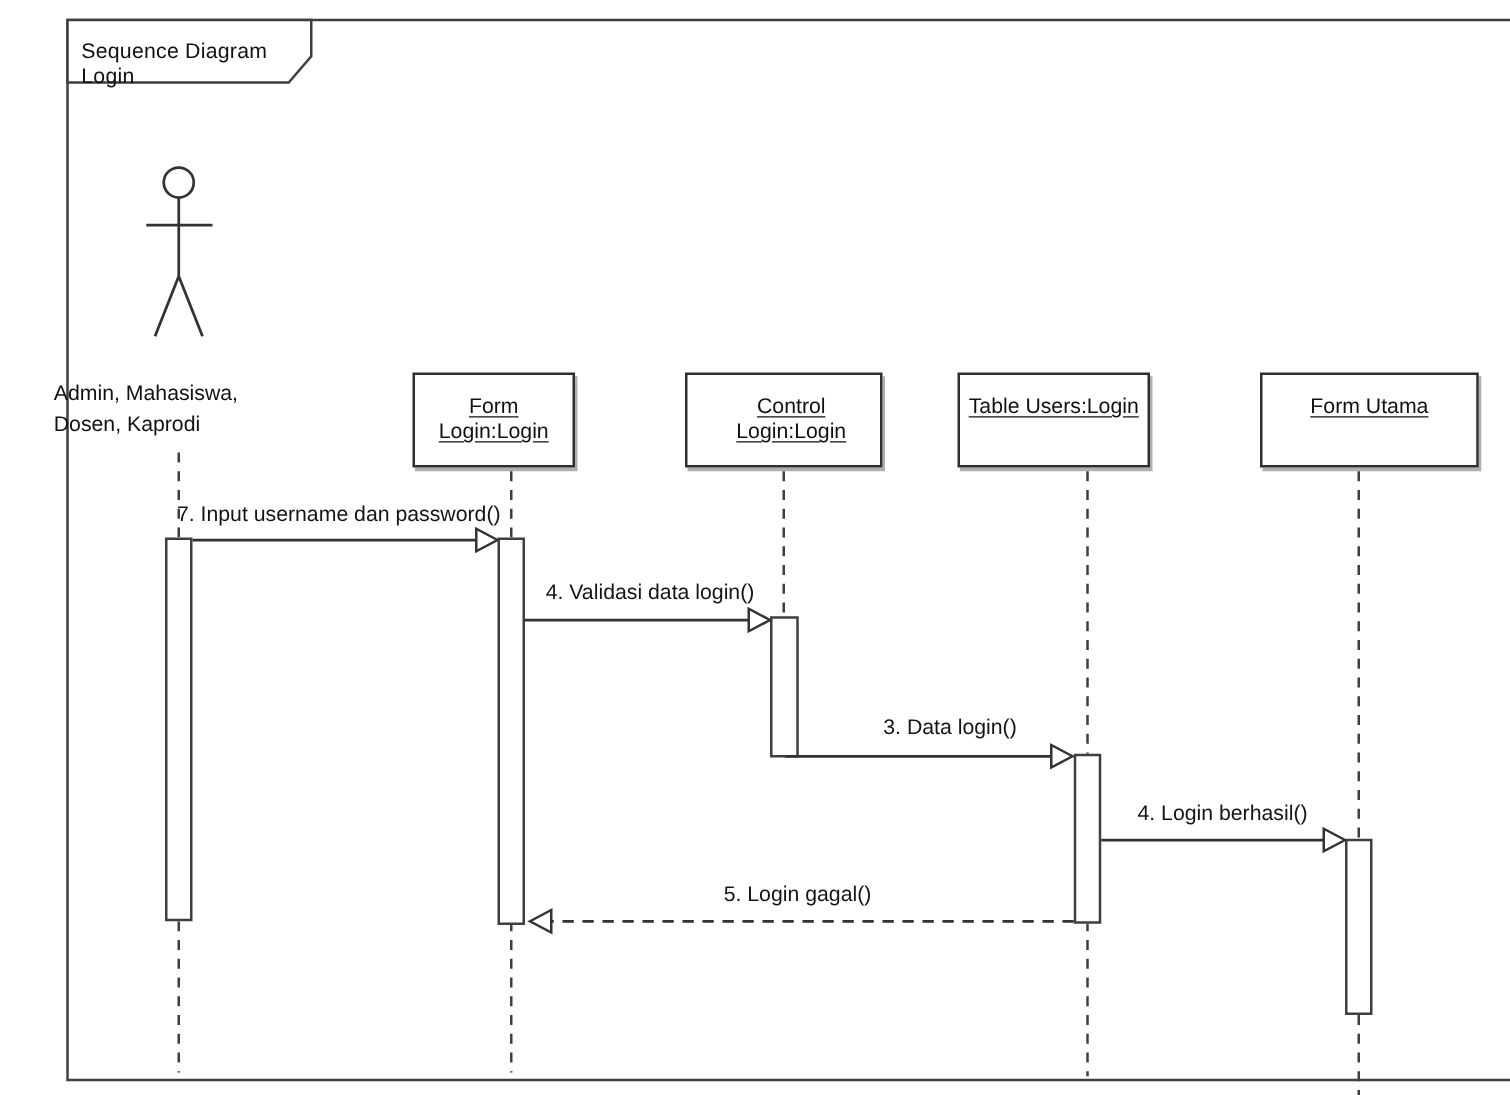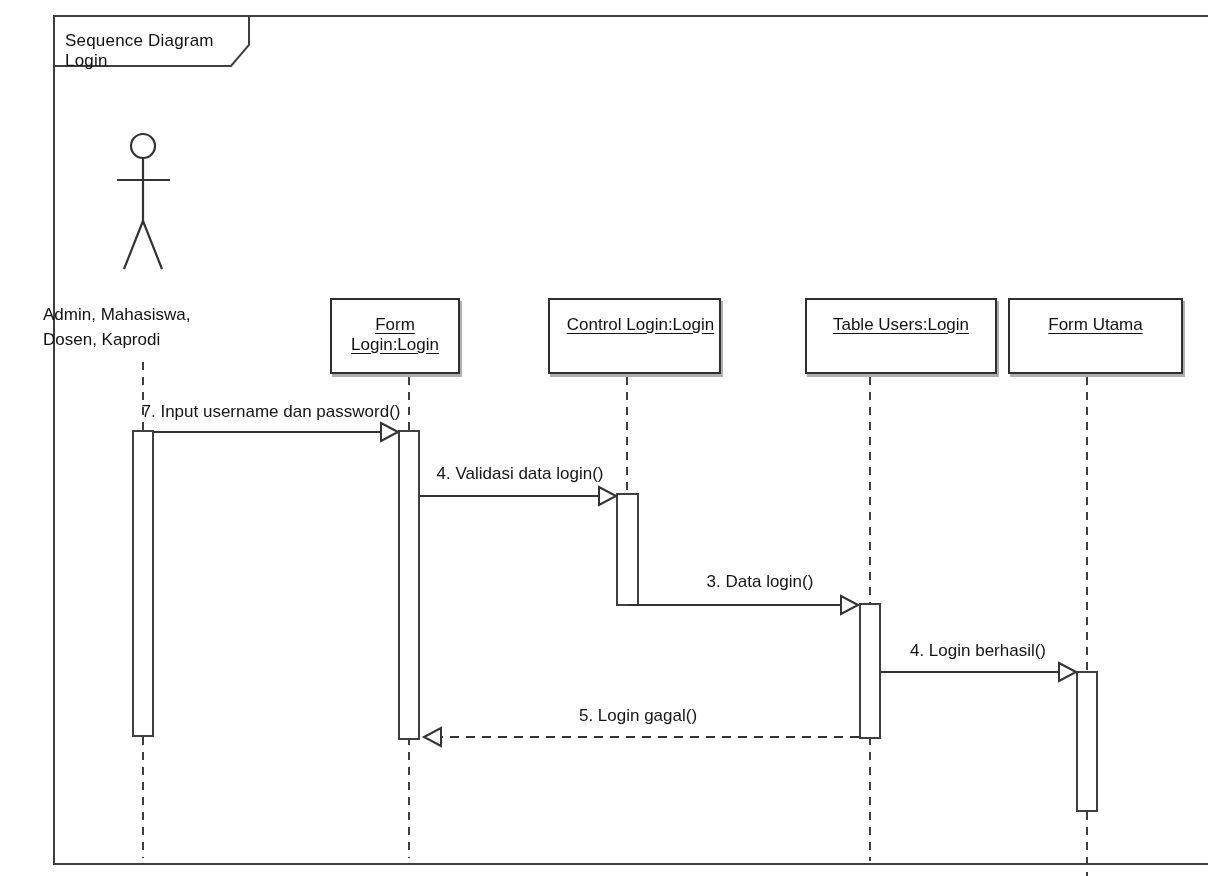--- a/index.html
+++ b/index.html
@@ -70,24 +70,24 @@
   <div class="tab-title">Sequence Diagram Login</div>
 
   <div class="actor-label">
     <div>Admin, Mahasiswa,</div>
     <div>Dosen, Kaprodi</div>
   </div>
 
   <div class="obj-box" style="left:310px;width:130px;">
     <span>Form Login:Login</span>
   </div>
-  <div class="obj-box" style="left:528px;width:173px;padding-left:12px;">
+  <div class="obj-box" style="left:528px;width:158px;padding-left:12px;">
     <span>Control Login:Login</span>
   </div>
-  <div class="obj-box" style="left:785px;width:192px;">
+  <div class="obj-box" style="left:746px;width:154px;">
     <span>Table Users:Login</span>
   </div>
   <div class="obj-box" style="left:988px;width:175px;">
     <span>Form Utama</span>
   </div>
 
   <div class="activation" style="left:112px;top:430px;width:22px;height:307px;"></div>
   <div class="activation" style="left:378px;top:430px;width:22px;height:310px;"></div>
   <div class="activation" style="left:596px;top:493px;width:23px;height:113px;"></div>
   <div class="activation" style="left:839px;top:603px;width:22px;height:136px;"></div>

